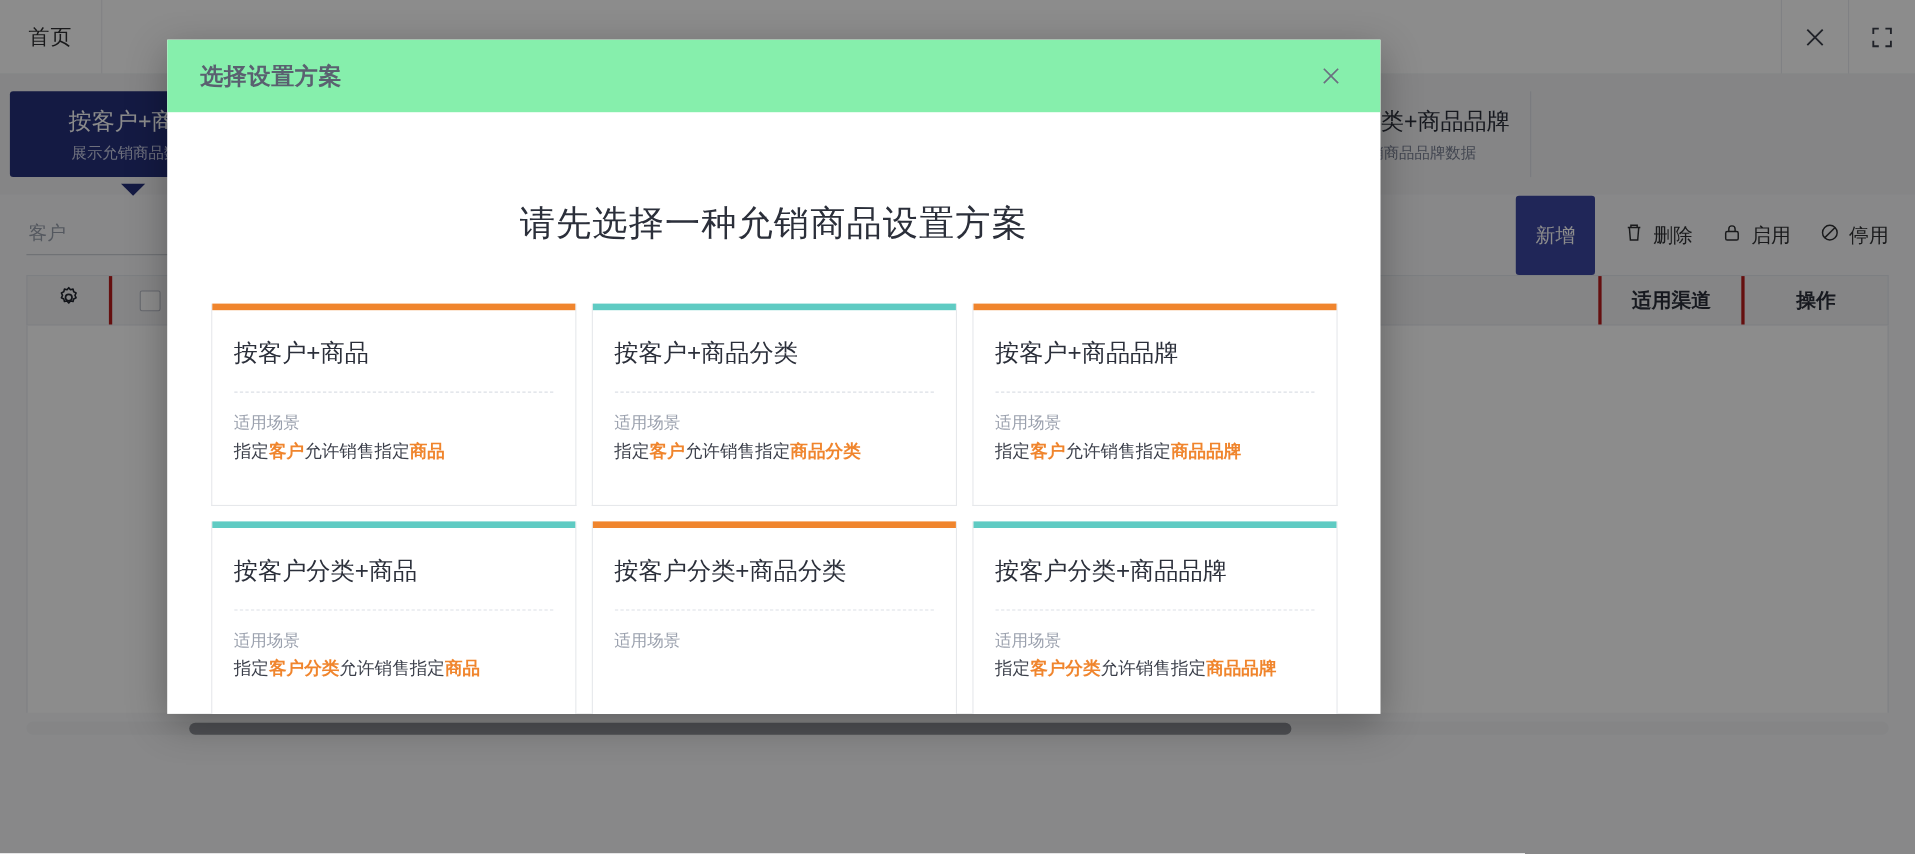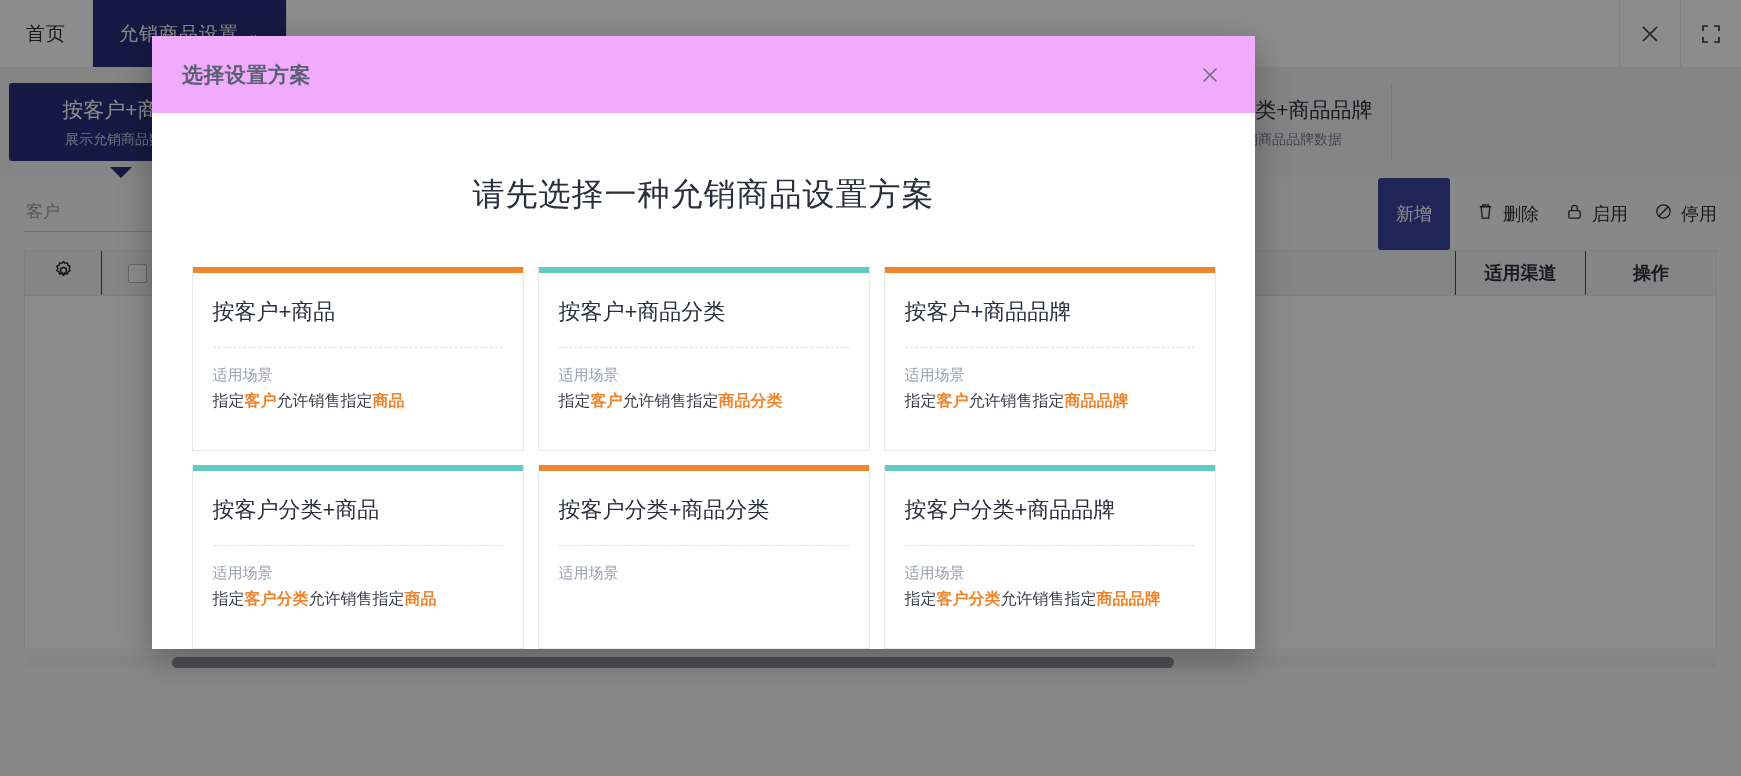--- a/index.html
+++ b/index.html
@@ -179,21 +179,21 @@
     background: #f2f3f5;
     border: 1px solid #e4e7ed;
     box-sizing: border-box;
     display: flex;
     align-items: stretch;
   }
   .th {
     display: flex;
     align-items: center;
     justify-content: center;
-    border-right: 1px solid #b91c1c;
+    border-right: 3px solid #b91c1c;
     font-size: 18px;
     font-weight: bold;
     color: #2b2f3a;
     box-sizing: border-box;
   }
   .th.icon-cell { width: 77px; }
   .th.check-cell { width: 72px; }
   .th.grow { flex: 1 1 auto; }
   .th.w-chan { width: 130px; }
   .th.w-op { width: 130px; border-right: none; }
@@ -300,22 +300,22 @@
     left: 152px;
     top: 36px;
     width: 1103px;
     height: 613px;
     background: #ffffff;
     box-shadow: 0 10px 34px rgba(0,0,0,0.30);
     z-index: 50;
     overflow: hidden;
   }
   .modal-header {
-    height: 77px;
-    background: #f0abfc;
+    height: 66px;
+    background: #86efac;
     display: flex;
     align-items: center;
     padding: 0 30px;
     box-sizing: border-box;
   }
   .modal-title {
     font-size: 21px;
     font-weight: bold;
     color: #5a6070;
     letter-spacing: .5px;
@@ -332,21 +332,21 @@
   .modal-body {
     padding: 0;
     height: 554px;
     box-sizing: border-box;
   }
   .modal-heading {
     text-align: center;
     font-size: 32px;
     color: #2b2f3a;
     letter-spacing: 1px;
-    padding-top: 60px;
+    padding-top: 80px;
     padding-bottom: 0;
   }
   .card-grid {
     display: grid;
     grid-template-columns: repeat(3, 332px);
     gap: 14px 14px;
     justify-content: center;
     padding-top: 50px;
   }
   .opt-card {
@@ -395,24 +395,20 @@
 </head>
 <body>
 
 <div id="app">
 
   <div class="bg-layer">
 
     <div class="tabbar">
       <div class="tab">
         <span>首页</span>
-      </div>
-      <div class="tab active">
-        <span>允销商品设置</span>
-        <span class="caret">⌄</span>
       </div>
       <div class="tabbar-right">
         <div class="tab-icon-btn">
           <svg width="22" height="22" viewBox="0 0 22 22" aria-hidden="true">
             <path d="M4 4 L18 18 M18 4 L4 18" stroke="#3b3f4a" stroke-width="1.7" fill="none"></path>
           </svg>
         </div>
         <div class="tab-icon-btn">
           <svg width="22" height="22" viewBox="0 0 22 22" aria-hidden="true">
             <path d="M3 8 V3 H8 M14 3 H19 V8 M19 14 V19 H14 M8 19 H3 V14" stroke="#3b3f4a" stroke-width="1.7" fill="none"></path>

